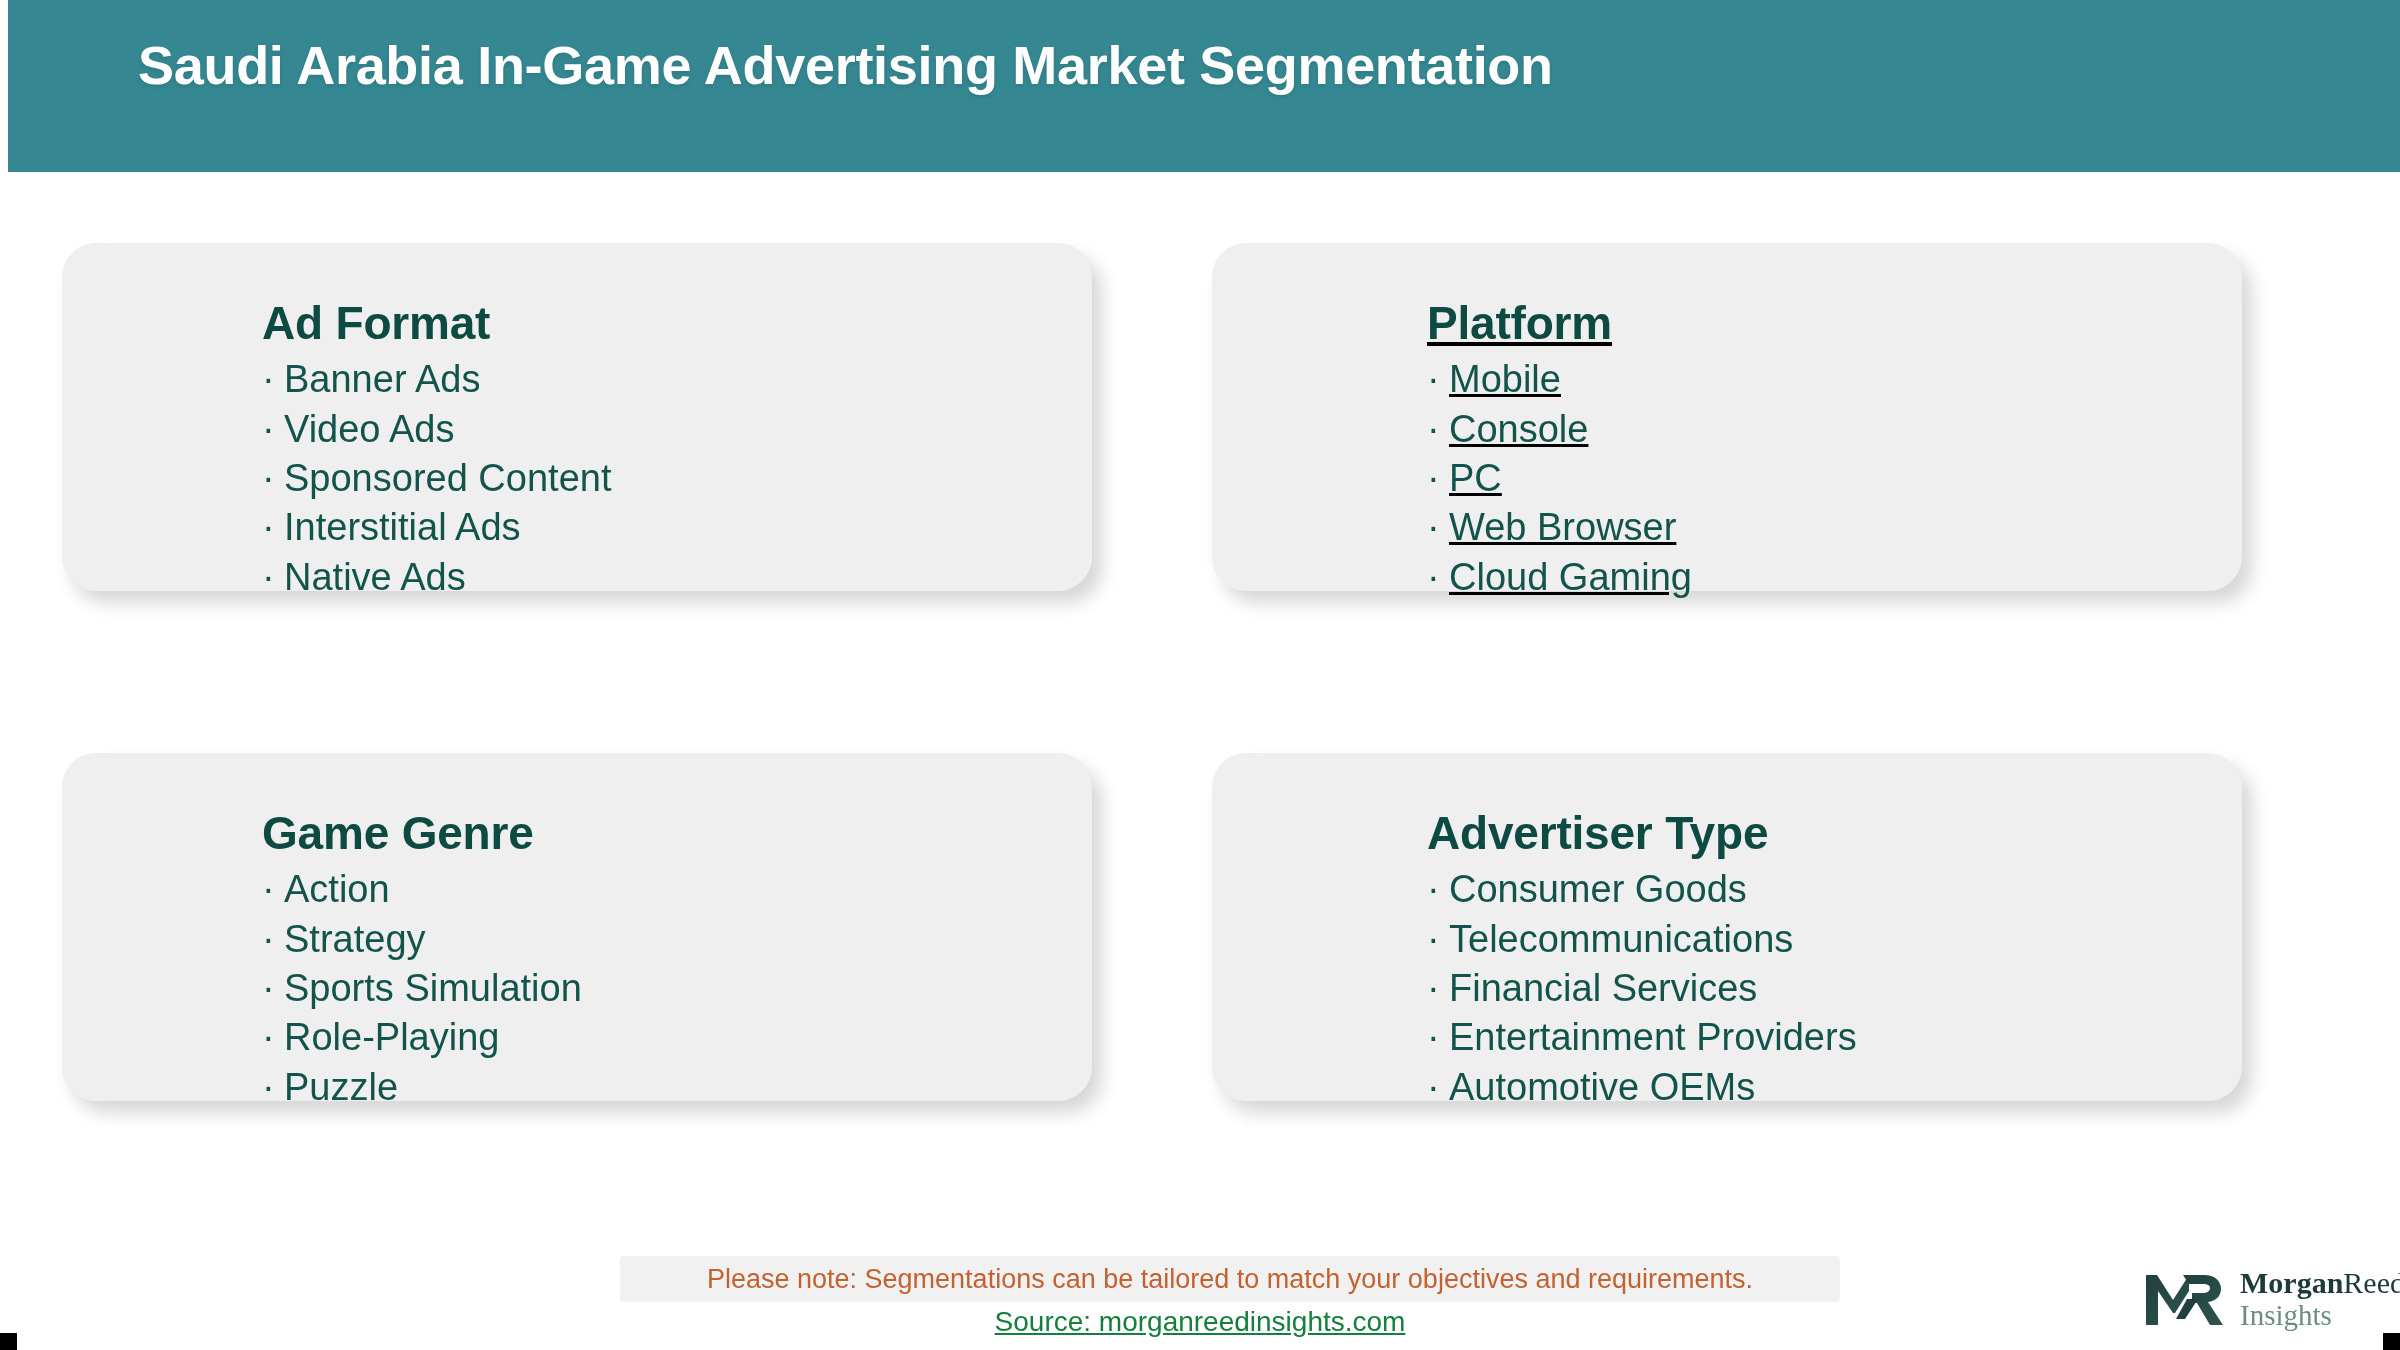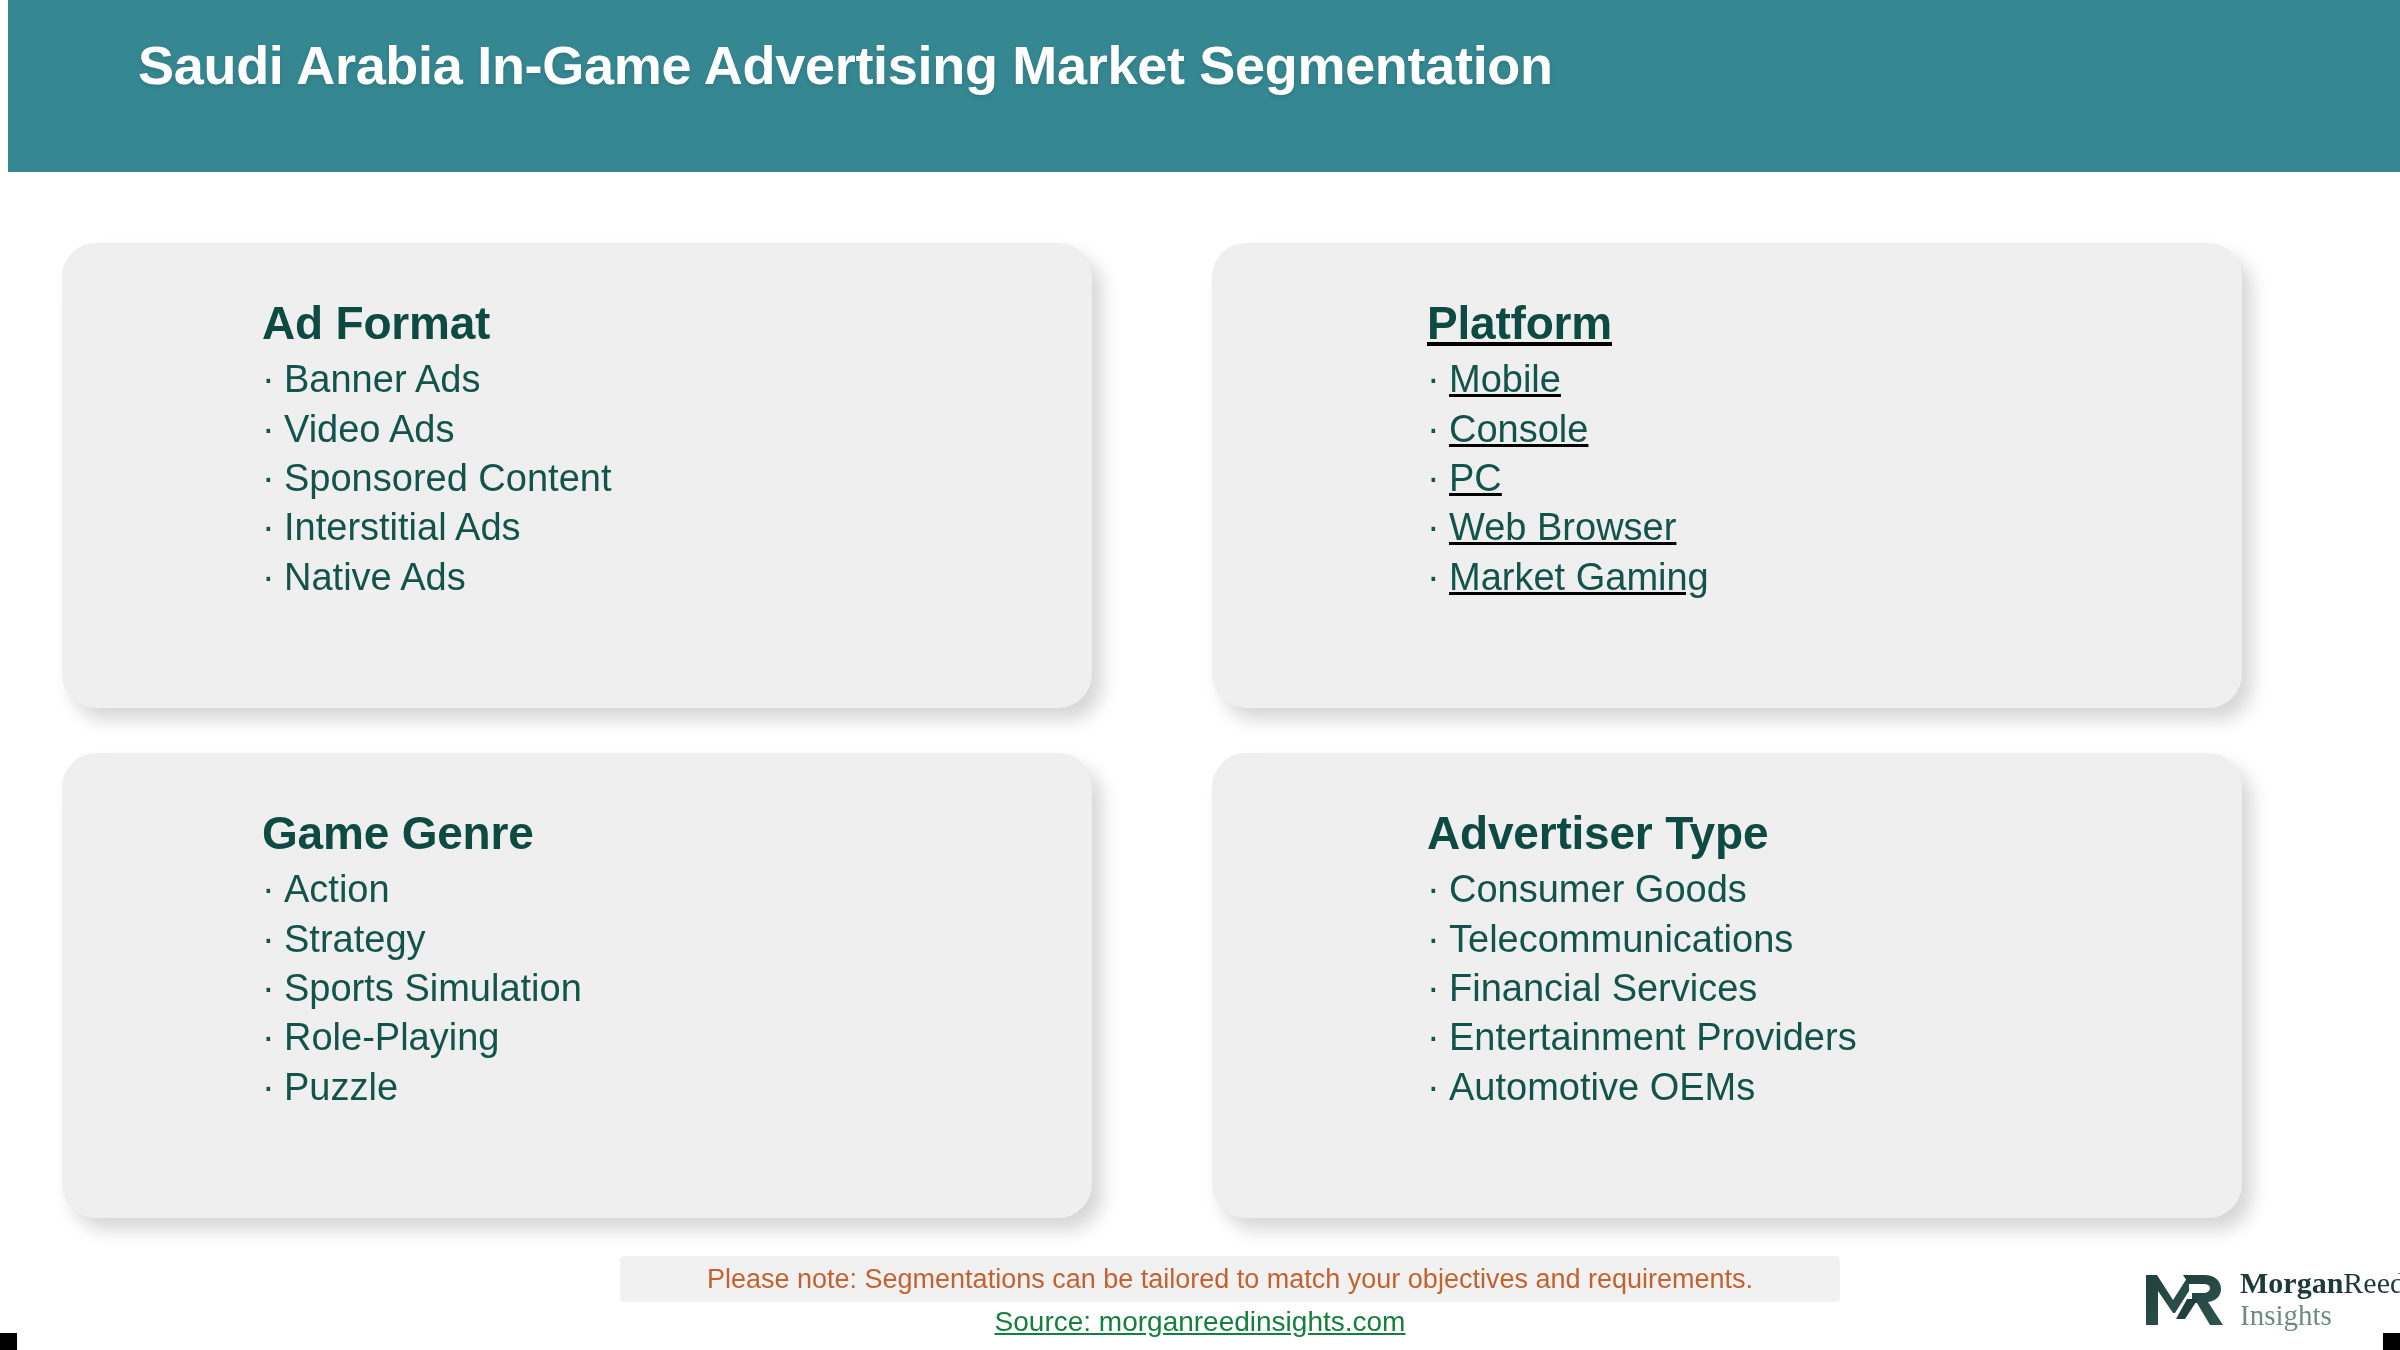--- a/index.html
+++ b/index.html
@@ -44,21 +44,21 @@
   .cards {
     position: absolute;
     left: 0;
     top: 243px;
     width: 2400px;
   }
 
   .card {
     position: absolute;
     width: 1030px;
-    height: 465px;
+    height: 348px;
     background: #EFEFEF;
     border-radius: 34px;
     box-shadow: 10px 12px 18px rgba(0,0,0,0.16);
     padding: 56px 60px 16px 200px;
   }
 
   .card.c0 { left: 62px;   top: 0px;   }
   .card.c1 { left: 1212px; top: 0px; text-decoration: underline;   }
   .card.c2 { left: 62px;   top: 510px; }
   .card.c3 { left: 1212px; top: 510px; }
@@ -183,21 +183,21 @@
       </ul>
     </div>
 
     <div class="card c1">
       <div class="card-title">Platform</div>
       <ul class="card-list">
         <li><span class="bullet">·</span><span>Mobile</span></li>
         <li><span class="bullet">·</span><span>Console</span></li>
         <li><span class="bullet">·</span><span>PC</span></li>
         <li><span class="bullet">·</span><span>Web Browser</span></li>
-        <li><span class="bullet">·</span><span>Market Gaming</span></li>
+        <li><span class="bullet">·</span><span>Cloud Gaming</span></li>
       </ul>
     </div>
 
     <div class="card c2">
       <div class="card-title">Game Genre</div>
       <ul class="card-list">
         <li><span class="bullet">·</span><span>Action</span></li>
         <li><span class="bullet">·</span><span>Strategy</span></li>
         <li><span class="bullet">·</span><span>Sports Simulation</span></li>
         <li><span class="bullet">·</span><span>Role-Playing</span></li>

